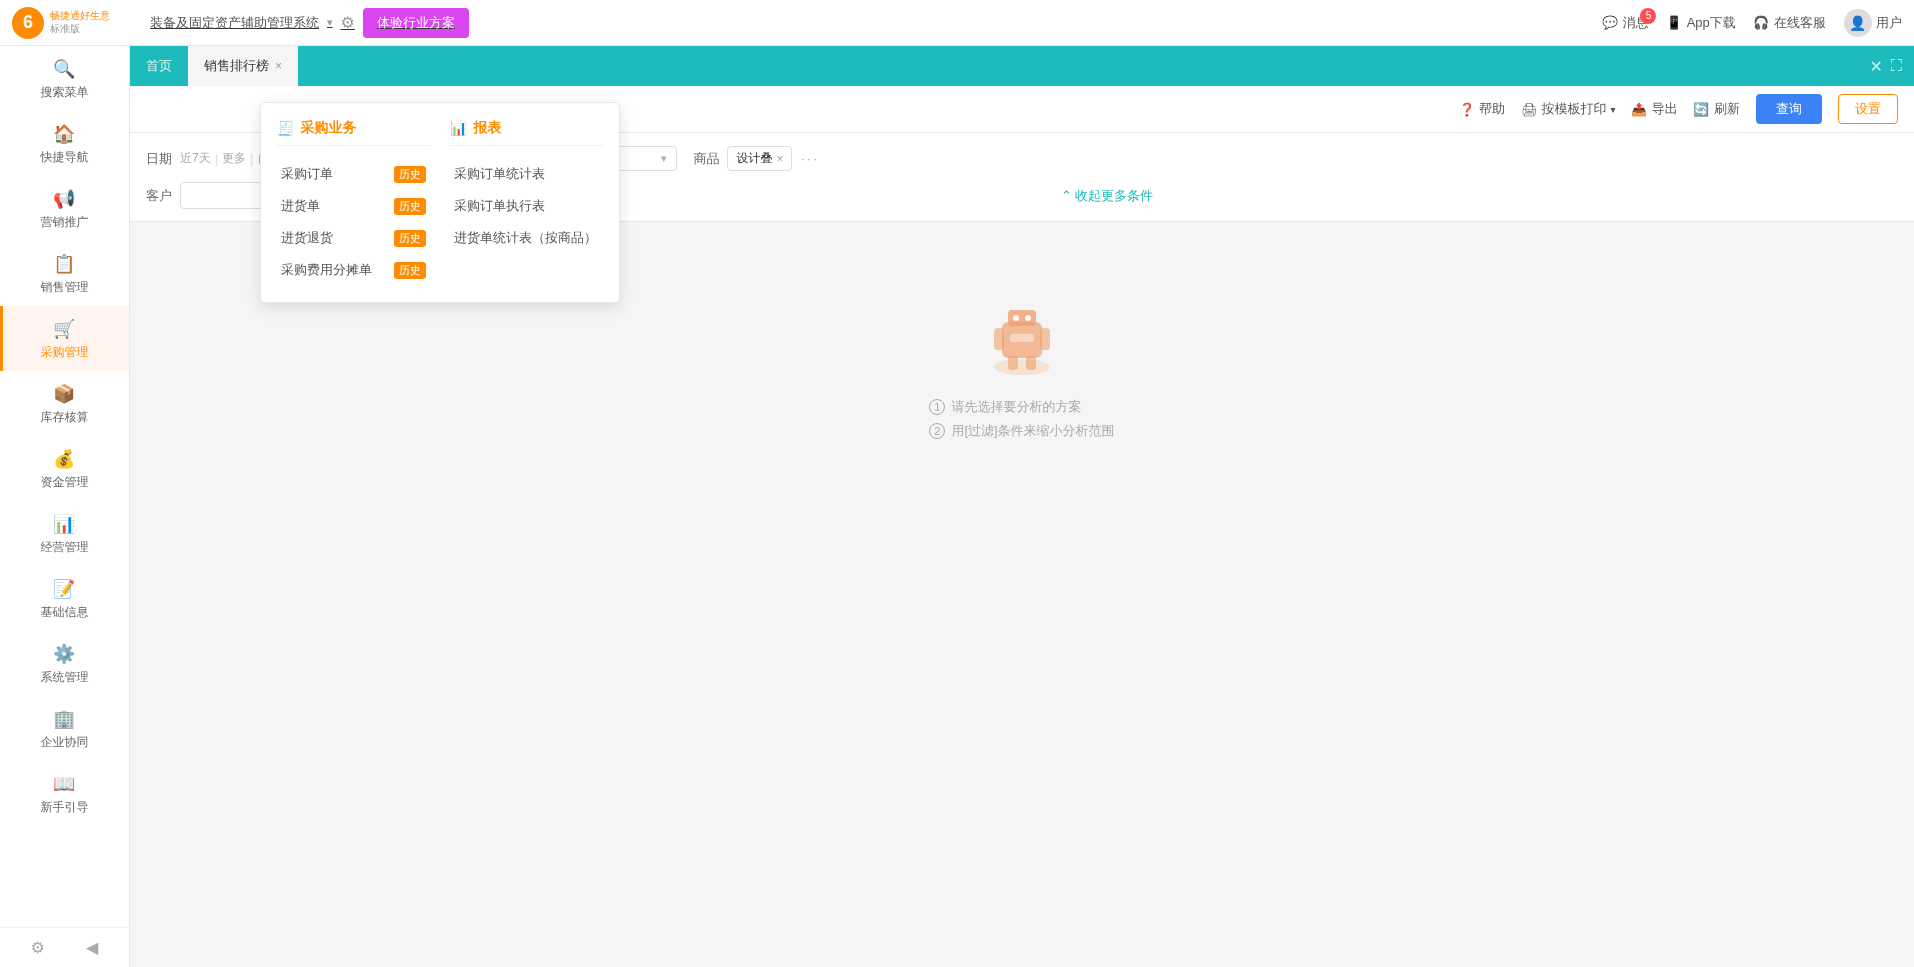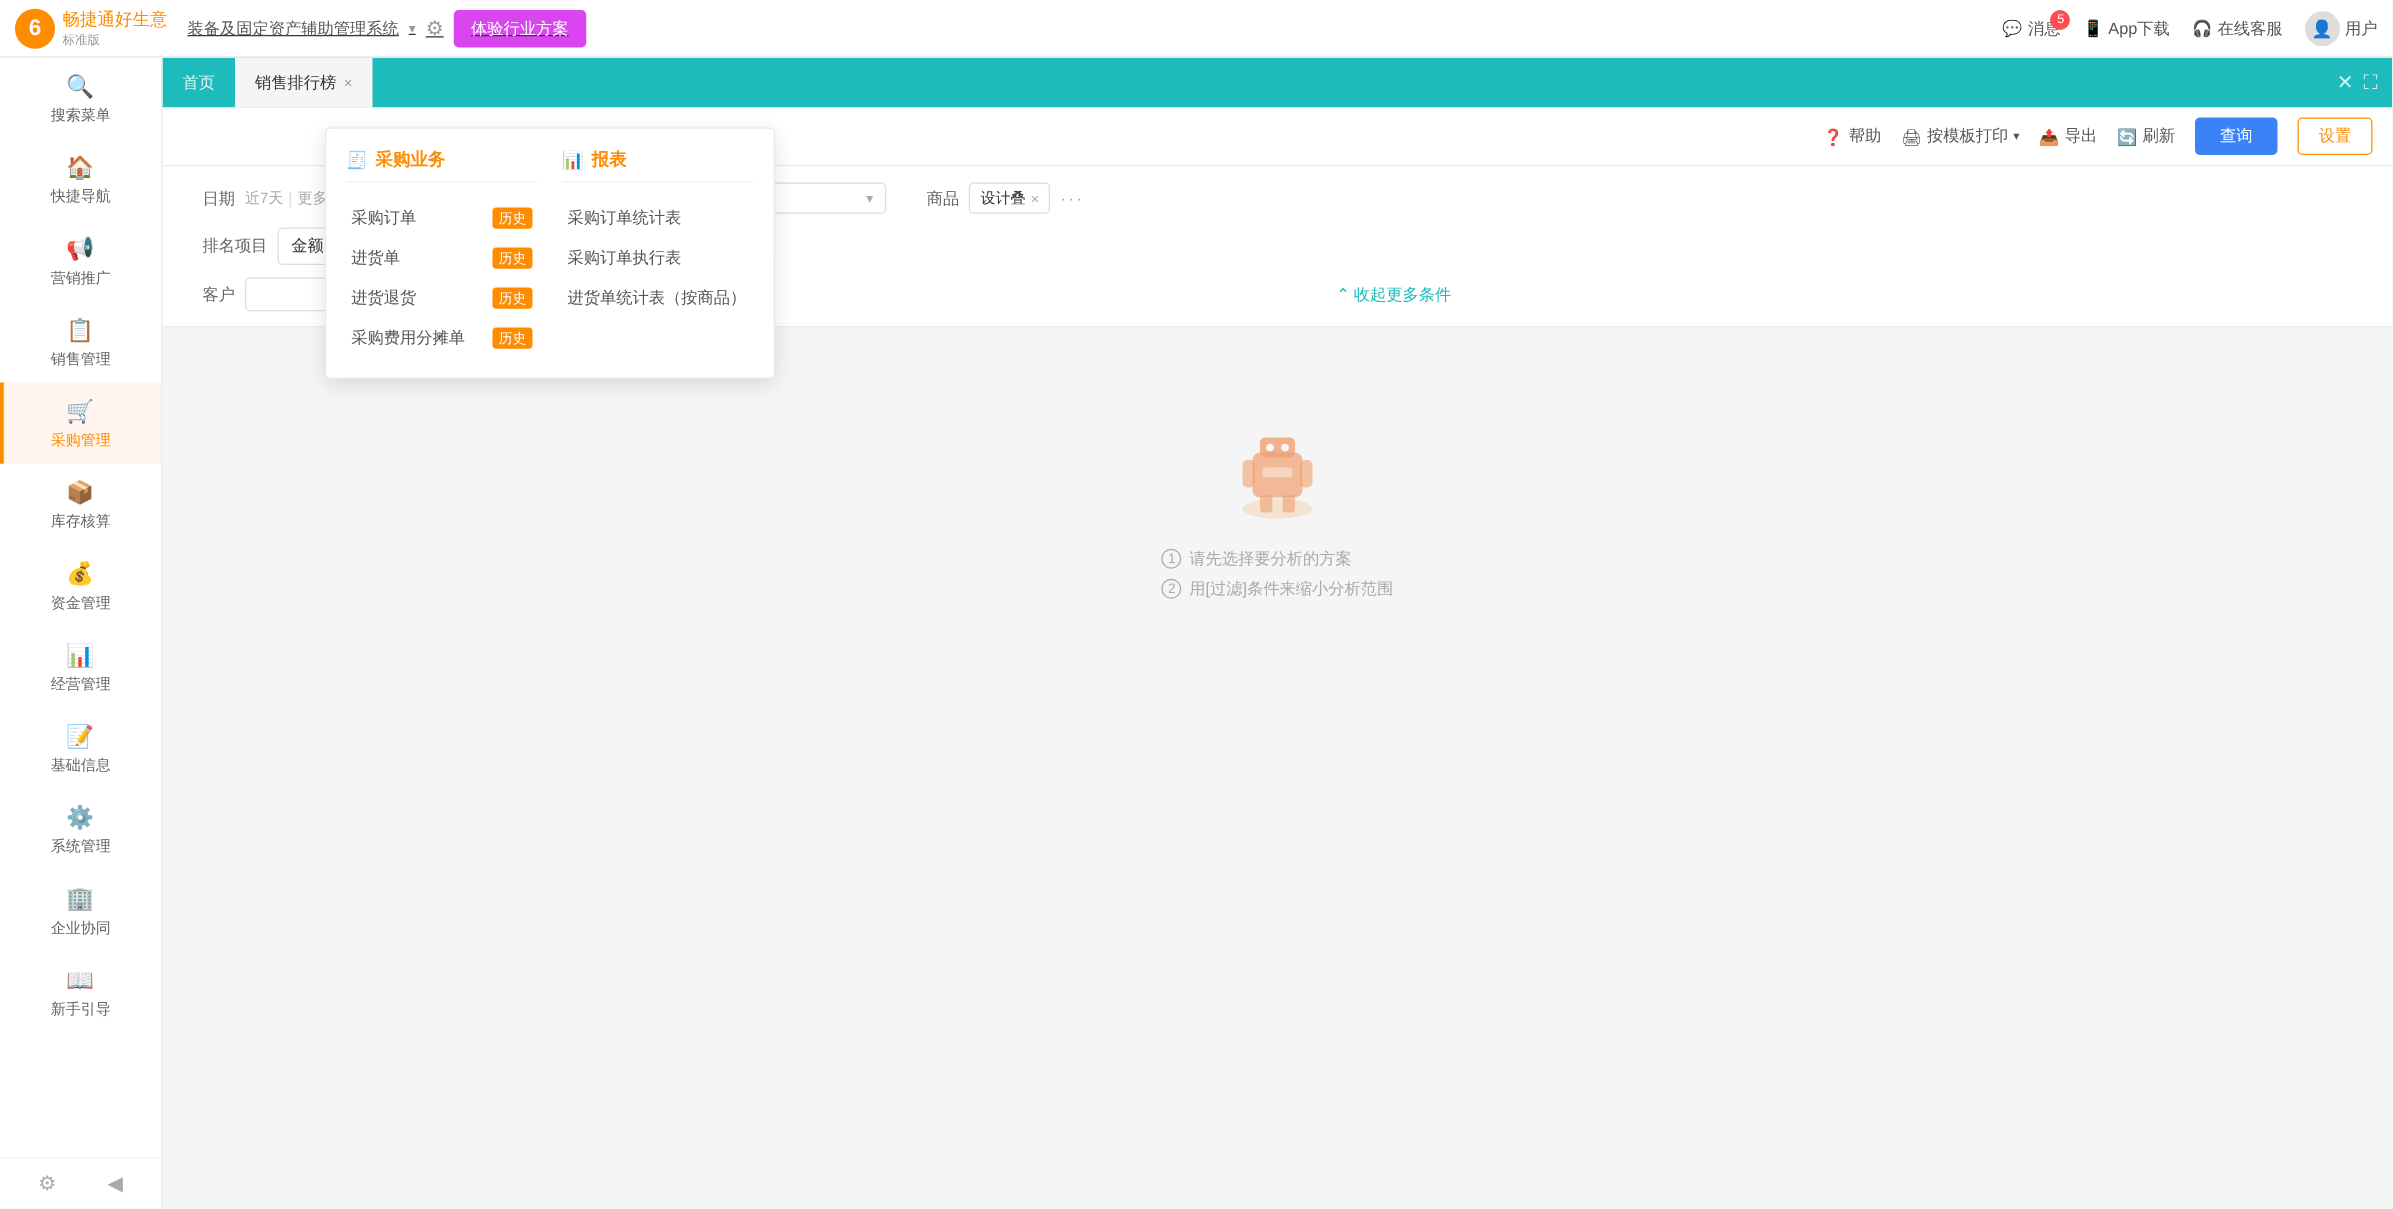--- a/index.html
+++ b/index.html
@@ -8,21 +8,21 @@
     
     .app-layout { display: flex; flex-direction: column; height: 967px; width: 1914px; }
     .top-bar { height: 46px; background: #fff; display: flex; align-items: center; padding: 0 12px; border-bottom: 1px solid #e8e8e8; flex-shrink: 0; }
     .main-layout { display: flex; flex: 1; overflow: hidden; }
     .sidebar { width: 130px; background: #fff; border-right: 1px solid #e8e8e8; display: flex; flex-direction: column; flex-shrink: 0; }
     .content-area { flex: 1; display: flex; flex-direction: column; overflow: hidden; position: relative; }
 
     
     .logo-area { display: flex; align-items: center; gap: 6px; min-width: 130px; }
     .logo-icon { width: 32px; height: 32px; background: #ff8c00; border-radius: 50%; display: flex; align-items: center; justify-content: center; color: #fff; font-size: 18px; font-weight: bold; }
-    .logo-text { font-size: 14px; color: #ff8c00; line-height: 1.3; }
+    .logo-text { font-size: 10px; color: #ff8c00; line-height: 1.3; }
     .logo-badge { font-size: 10px; color: #999; }
     .system-title-area { display: flex; align-items: center; gap: 8px; flex: 1; padding-left: 8px; text-decoration: underline; }
     .system-title { font-size: 13px; color: #555; }
     .system-title-arrow { color: #999; font-size: 11px; }
     .system-settings-icon { color: #999; font-size: 16px; cursor: pointer; }
     .industry-btn { background: #d946ef; color: #fff; border: none; border-radius: 4px; padding: 6px 14px; font-size: 13px; cursor: pointer; white-space: nowrap; }
     .top-right-actions { display: flex; align-items: center; gap: 18px; margin-left: auto; }
     .top-action-item { display: flex; align-items: center; gap: 4px; color: #555; font-size: 13px; cursor: pointer; position: relative; }
     .badge { background: #ff4d4f; color: #fff; border-radius: 50%; width: 16px; height: 16px; font-size: 10px; display: flex; align-items: center; justify-content: center; position: absolute; top: -6px; right: -8px; }
     .user-avatar { width: 28px; height: 28px; background: #ddd; border-radius: 50%; display: flex; align-items: center; justify-content: center; color: #888; font-size: 14px; }
@@ -41,21 +41,21 @@
     .tab-item.active { background: #f5f5f5; color: #333; }
     .tab-close { font-size: 12px; color: #999; cursor: pointer; }
     .tab-item:not(.active) { }
     .tabs-right { margin-left: auto; display: flex; align-items: center; gap: 8px; padding-right: 12px; }
     .tab-action-icon { color: rgba(255,255,255,0.8); font-size: 16px; cursor: pointer; }
 
     
     .filter-area { background: #fff; padding: 12px 16px; border-bottom: 1px solid #e8e8e8; }
     .filter-row { display: flex; align-items: center; gap: 16px; margin-bottom: 10px; flex-wrap: wrap; }
     .filter-row:last-child { margin-bottom: 0; }
-    .filter-label { color: #666; font-size: 13px; white-space: nowrap; margin-left: 16px; }
+    .filter-label { color: #666; font-size: 13px; white-space: nowrap; }
     .filter-control { display: flex; align-items: center; gap: 8px; }
     .filter-input { border: 1px solid #ddd; border-radius: 4px; padding: 5px 10px; font-size: 13px; color: #333; background: #fff; min-width: 160px; }
     .filter-select { border: 1px solid #ddd; border-radius: 4px; padding: 5px 10px; font-size: 13px; color: #333; background: #fff; min-width: 120px; display: flex; align-items: center; justify-content: space-between; cursor: pointer; }
     .filter-tag { background: #fff; border: 1px solid #ddd; border-radius: 4px; padding: 3px 8px; font-size: 12px; display: flex; align-items: center; gap: 4px; }
     .filter-tag-close { color: #aaa; cursor: pointer; }
     .filter-dots { color: #aaa; cursor: pointer; letter-spacing: 2px; }
     .filter-more-btn { color: #1dbbbb; font-size: 13px; cursor: pointer; display: flex; align-items: center; gap: 3px; }
     .btn-query { background: #3b82f6; color: #fff; border: none; border-radius: 4px; padding: 6px 20px; font-size: 13px; cursor: pointer; }
     .btn-settings { background: #fff; color: #ff8c00; border: 1px solid #ff8c00; border-radius: 4px; padding: 5px 16px; font-size: 13px; cursor: pointer; }
     .toolbar { display: flex; align-items: center; gap: 16px; padding: 8px 16px; background: #fff; border-bottom: 1px solid #e8e8e8; }
@@ -237,36 +237,20 @@
             <div class="filter-control">
               <span class="filter-label">商品</span>
               <div class="filter-tag">
                 <span>设计叠</span>
                 <span class="filter-tag-close">×</span>
               </div>
               <span class="filter-dots">···</span>
             </div>
           </div>
 
-          <div class="filter-row">
-            <div class="filter-control">
-              <span class="filter-label">排名项目</span>
-              <div class="filter-select" style="min-width:120px;">
-                <span>金额</span>
-                <span style="color:#aaa; font-size:11px;">▾</span>
-              </div>
-            </div>
-            <div class="filter-control">
-              <span class="filter-label">业务员</span>
-              <div class="filter-select" style="min-width:120px;">
-                <span></span>
-                <span style="color:#aaa; letter-spacing:2px;">···</span>
-              </div>
-            </div>
-          </div>
 
           <div class="filter-row">
             <div class="filter-control">
               <span class="filter-label">客户</span>
               <div class="filter-select" style="min-width:120px;">
                 <span></span>
                 <span style="color:#aaa; letter-spacing:2px;">···</span>
               </div>
             </div>
             <div style="flex:1; display:flex; justify-content:center;">

